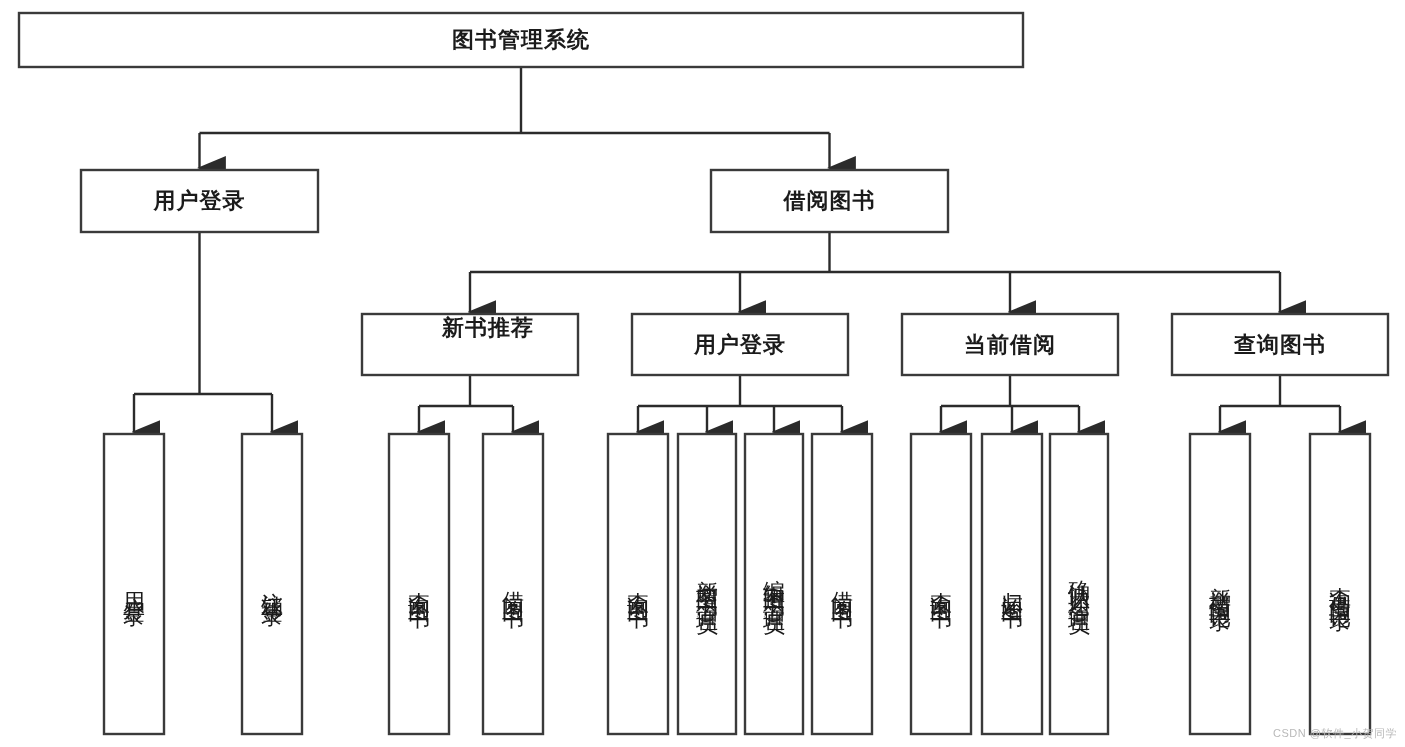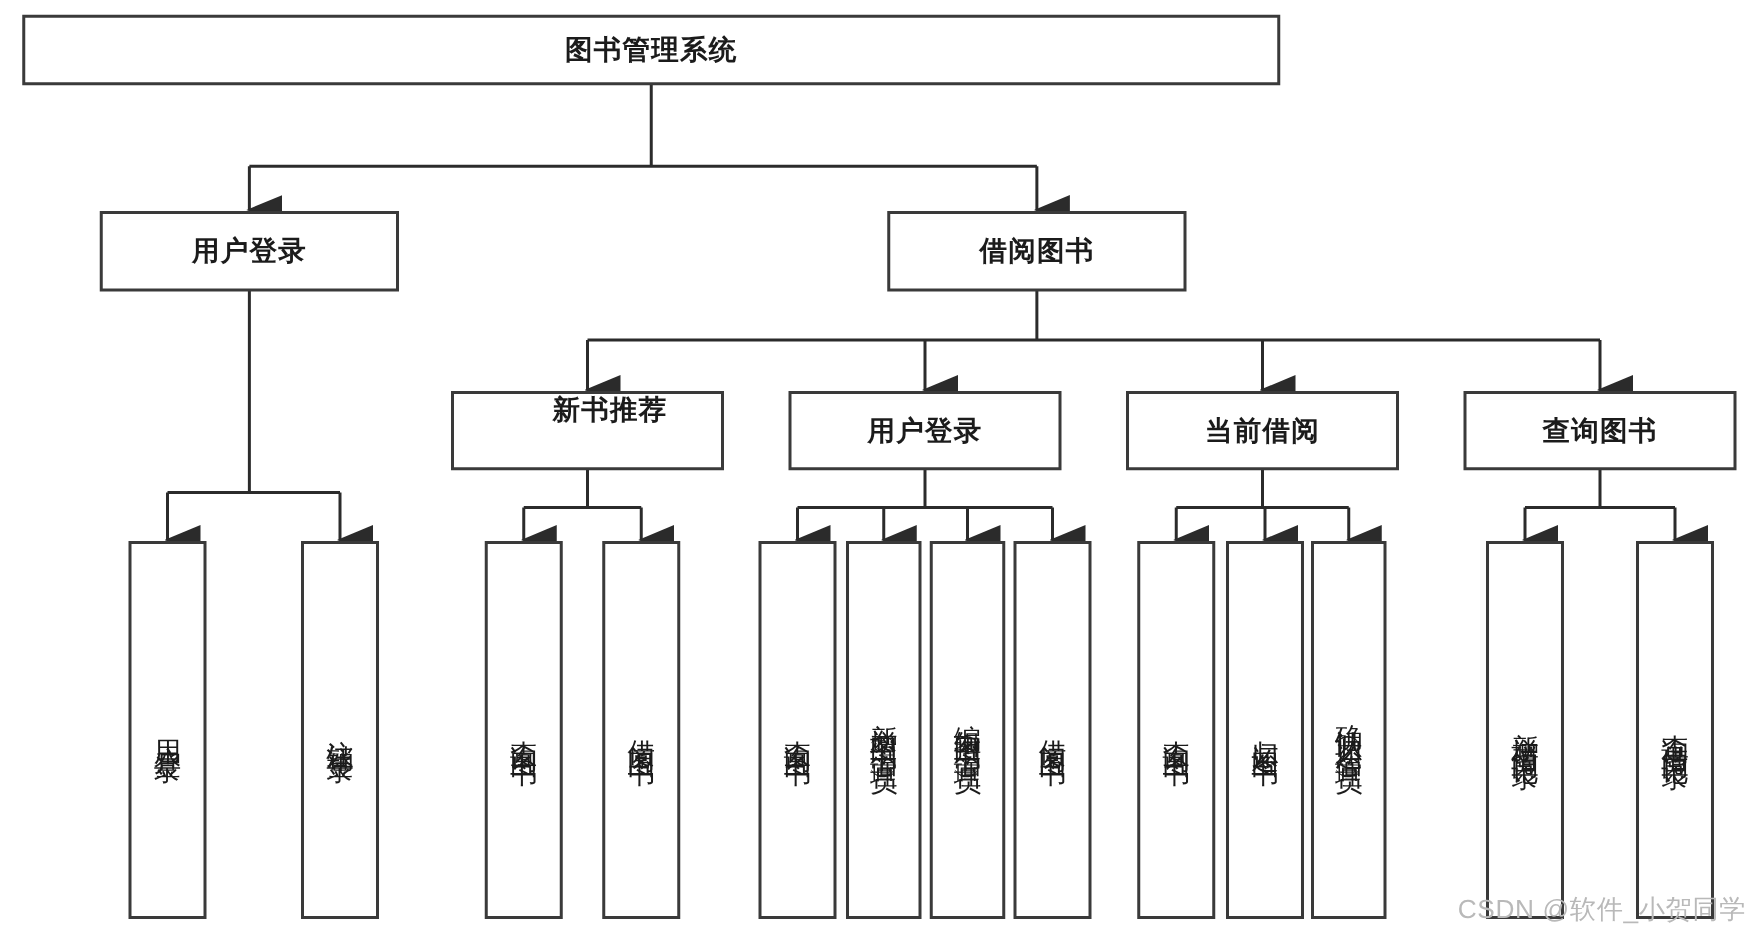--- a/index.html
+++ b/index.html
@@ -38,21 +38,21 @@
   }
   .arrow-head {
     fill: #2b2b2b;
     stroke: none;
   }
   .watermark {
     position: absolute;
     right: 8px;
     bottom: 6px;
     font-family: "Liberation Sans", "DejaVu Sans", sans-serif;
-    font-size: 21px;
+    font-size: 11px;
     color: #b9b9b9;
     white-space: nowrap;
     letter-spacing: 0.5px;
   }
   .vlabel-wrap {
     position: absolute;
     display: flex;
     align-items: center;
     justify-content: center;
     pointer-events: none;

